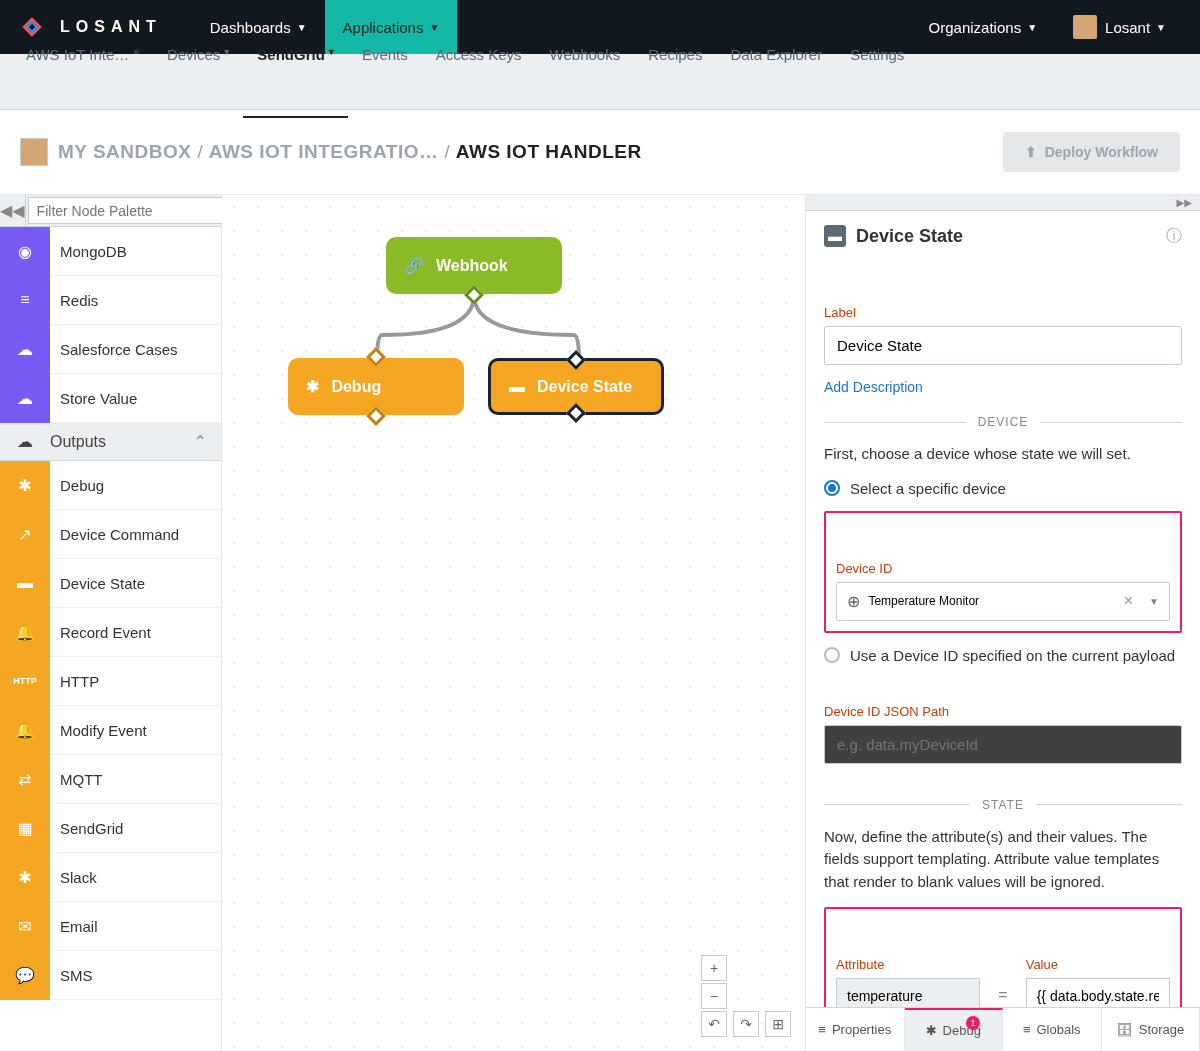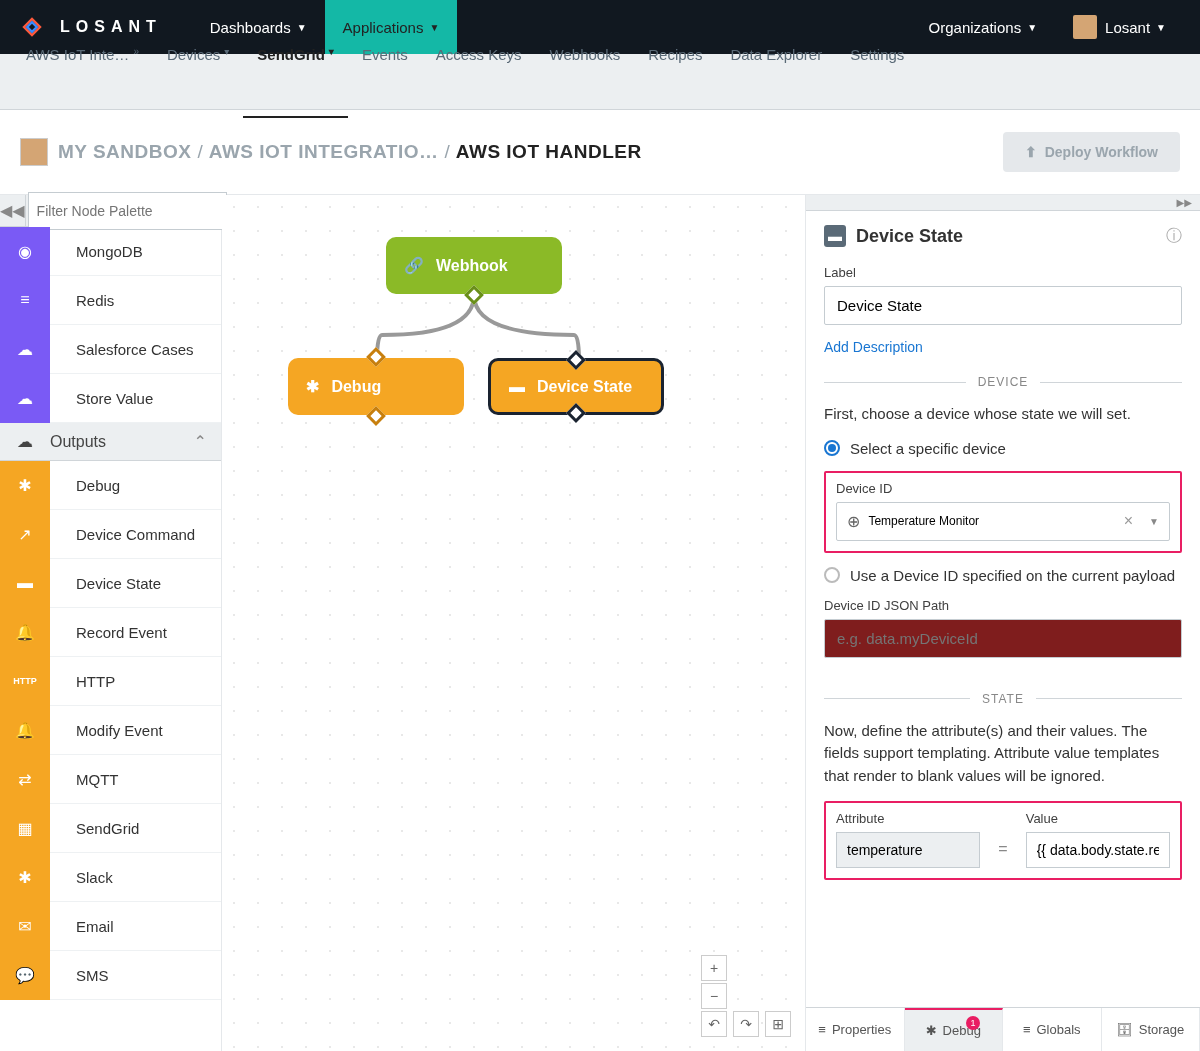--- a/index.html
+++ b/index.html
@@ -33,27 +33,27 @@
 
 
 .main { display: flex; height: calc(1051px - 54px - 56px - 85px); }
 .left-panel { width: 222px; display: flex; flex-direction: column; border-right: 1px solid #e5e8eb; }
 .canvas { flex: 1; position: relative; background: #fff; background-image: radial-gradient(#e8e8e8 1px, transparent 1px); background-size: 24px 24px; }
 .right-panel { width: 395px; border-left: 1px solid #e5e8eb; display: flex; flex-direction: column; }
 
 
 .palette-top { background: #eceff1; height: 32px; border-bottom: 1px solid #d0d5d9; display: flex; align-items: center; }
 .collapse-btn { width: 50px; height: 32px; display: flex; align-items: center; justify-content: center; color: #888; cursor: pointer; border-right: 1px solid #d0d5d9; }
-.filter-input { flex: 1; height: 38px; margin: 2px; border: 1px solid #c5ccd1; padding: 0 8px; font-size: 14px; background: #fff; color: #888; }
+.filter-input { flex: 1; height: 27px; margin: 2px; border: 1px solid #c5ccd1; padding: 0 8px; font-size: 14px; background: #fff; color: #888; }
 .palette-list { flex: 1; overflow-y: auto; }
 .palette-item { display: flex; align-items: center; height: 49px; border-bottom: 1px solid #eef1f3; cursor: grab; }
 .palette-icon { width: 50px; height: 49px; display: flex; align-items: center; justify-content: center; color: #fff; font-size: 16px; }
 .palette-icon.purple { background: #7a5af5; }
 .palette-icon.orange { background: #f5a623; }
-.palette-label { padding-left: 26px; font-size: 15px; color: #333; }
+.palette-label { padding-left: 10px; font-size: 15px; color: #333; }
 .palette-section { display: flex; align-items: center; height: 38px; background: #eceff1; border-bottom: 1px solid #d0d5d9; padding: 0 14px 0 0; font-size: 16px; color: #444; }
 .palette-section-icon { width: 50px; display: flex; justify-content: center; color: #444; }
 .palette-section-chev { margin-left: auto; color: #888; }
 
 
 .node { position: absolute; border-radius: 10px; color: #fff; font-weight: 600; font-size: 16px; display: flex; align-items: center; padding: 0 18px; gap: 12px; }
 .node.green { background: #8bba27; width: 176px; height: 57px; }
 .node.orange { background: #f5a623; width: 176px; height: 57px; }
 .node.selected { border: 3px solid #1a2330; }
 .node-port { position: absolute; width: 14px; height: 14px; background: #fff; border: 3px solid; transform: rotate(45deg); }
@@ -68,39 +68,39 @@
 .canvas-ctrl-row { display: flex; gap: 6px; align-items: flex-end; }
 .canvas-btn { width: 26px; height: 26px; border: 1px solid #ccc; background: #fff; display: flex; align-items: center; justify-content: center; cursor: pointer; color: #666; font-size: 14px; }
 
 
 .rp-top { background: #eceff1; height: 16px; border-bottom: 1px solid #d0d5d9; display: flex; justify-content: flex-end; align-items: center; padding-right: 8px; color: #888; font-size: 10px; }
 .rp-header { display: flex; align-items: center; padding: 14px 18px; gap: 10px; }
 .rp-header-icon { width: 22px; height: 22px; background: #5a6a77; border-radius: 3px; display: flex; align-items: center; justify-content: center; color: #fff; font-size: 14px; }
 .rp-title { font-size: 18px; font-weight: 600; color: #333; }
 .rp-help { margin-left: auto; color: #aaa; font-size: 16px; }
 .rp-body { padding: 4px 18px 18px 18px; overflow-y: auto; flex: 1; }
-.rp-label { font-size: 13px; color: #404040; margin-bottom: 6px; }
+.rp-label { font-size: 13px; color: #c2410c; margin-bottom: 6px; margin-top: 40px; }
 .rp-input { width: 100%; border: 1px solid #c5ccd1; padding: 10px 12px; font-size: 15px; border-radius: 2px; margin-bottom: 14px; }
 .rp-link { color: #1976d2; font-size: 14px; cursor: pointer; }
 .rp-section-hr { display: flex; align-items: center; margin: 20px 0 14px; }
 .rp-section-hr::before, .rp-section-hr::after { content: ""; flex: 1; height: 1px; background: #d0d5d9; }
 .rp-section-label { padding: 0 12px; font-size: 12px; color: #888; letter-spacing: 1px; }
 .rp-text { font-size: 15px; color: #333; line-height: 1.5; margin-bottom: 14px; }
 .rp-radio-row { display: flex; align-items: center; gap: 10px; margin-bottom: 14px; }
 .rp-radio { width: 16px; height: 16px; border-radius: 50%; border: 2px solid #1976d2; display: flex; align-items: center; justify-content: center; }
 .rp-radio.checked::after { content: ""; width: 8px; height: 8px; background: #1976d2; border-radius: 50%; }
 .rp-radio.unchecked { border-color: #bbb; }
 .rp-radio-label { font-size: 15px; color: #333; }
 .highlight-box { border: 2px solid #e91e63; padding: 8px 10px 10px; border-radius: 2px; margin-bottom: 14px; }
 .device-select { display: flex; align-items: center; border: 1px solid #c5ccd1; padding: 9px 10px; border-radius: 2px; gap: 8px; }
 .device-select-icon { color: #666; }
 .device-select-text { flex: 1; font-size: 12px; }
 .device-select-clear { color: #999; cursor: pointer; }
 .device-select-caret { color: #888; font-size: 10px; margin-left: 8px; }
-.rp-input.disabled { background: #7f1d1d; color: #999; }
+.rp-input.disabled { background: #404040; color: #999; }
 .attr-row { display: flex; align-items: flex-end; gap: 18px; }
 .attr-col { flex: 1; }
 .attr-input { width: 100%; border: 1px solid #c5ccd1; padding: 9px 10px; font-size: 14px; background: #eceff1; }
 .attr-input.val { background: #fff; overflow: hidden; text-overflow: clip; white-space: nowrap; }
 .attr-eq { color: #888; padding-bottom: 10px; }
 
 
 .rp-tabs { display: flex; border-top: 1px solid #d0d5d9; background: #fff; height: 44px; }
 .rp-tab { flex: 1; display: flex; align-items: center; justify-content: center; gap: 6px; font-size: 13px; color: #555; border-right: 1px solid #e5e8eb; cursor: pointer; position: relative; }
 .rp-tab.active { background: #eceff1; border-top: 2px solid #e91e63; }

